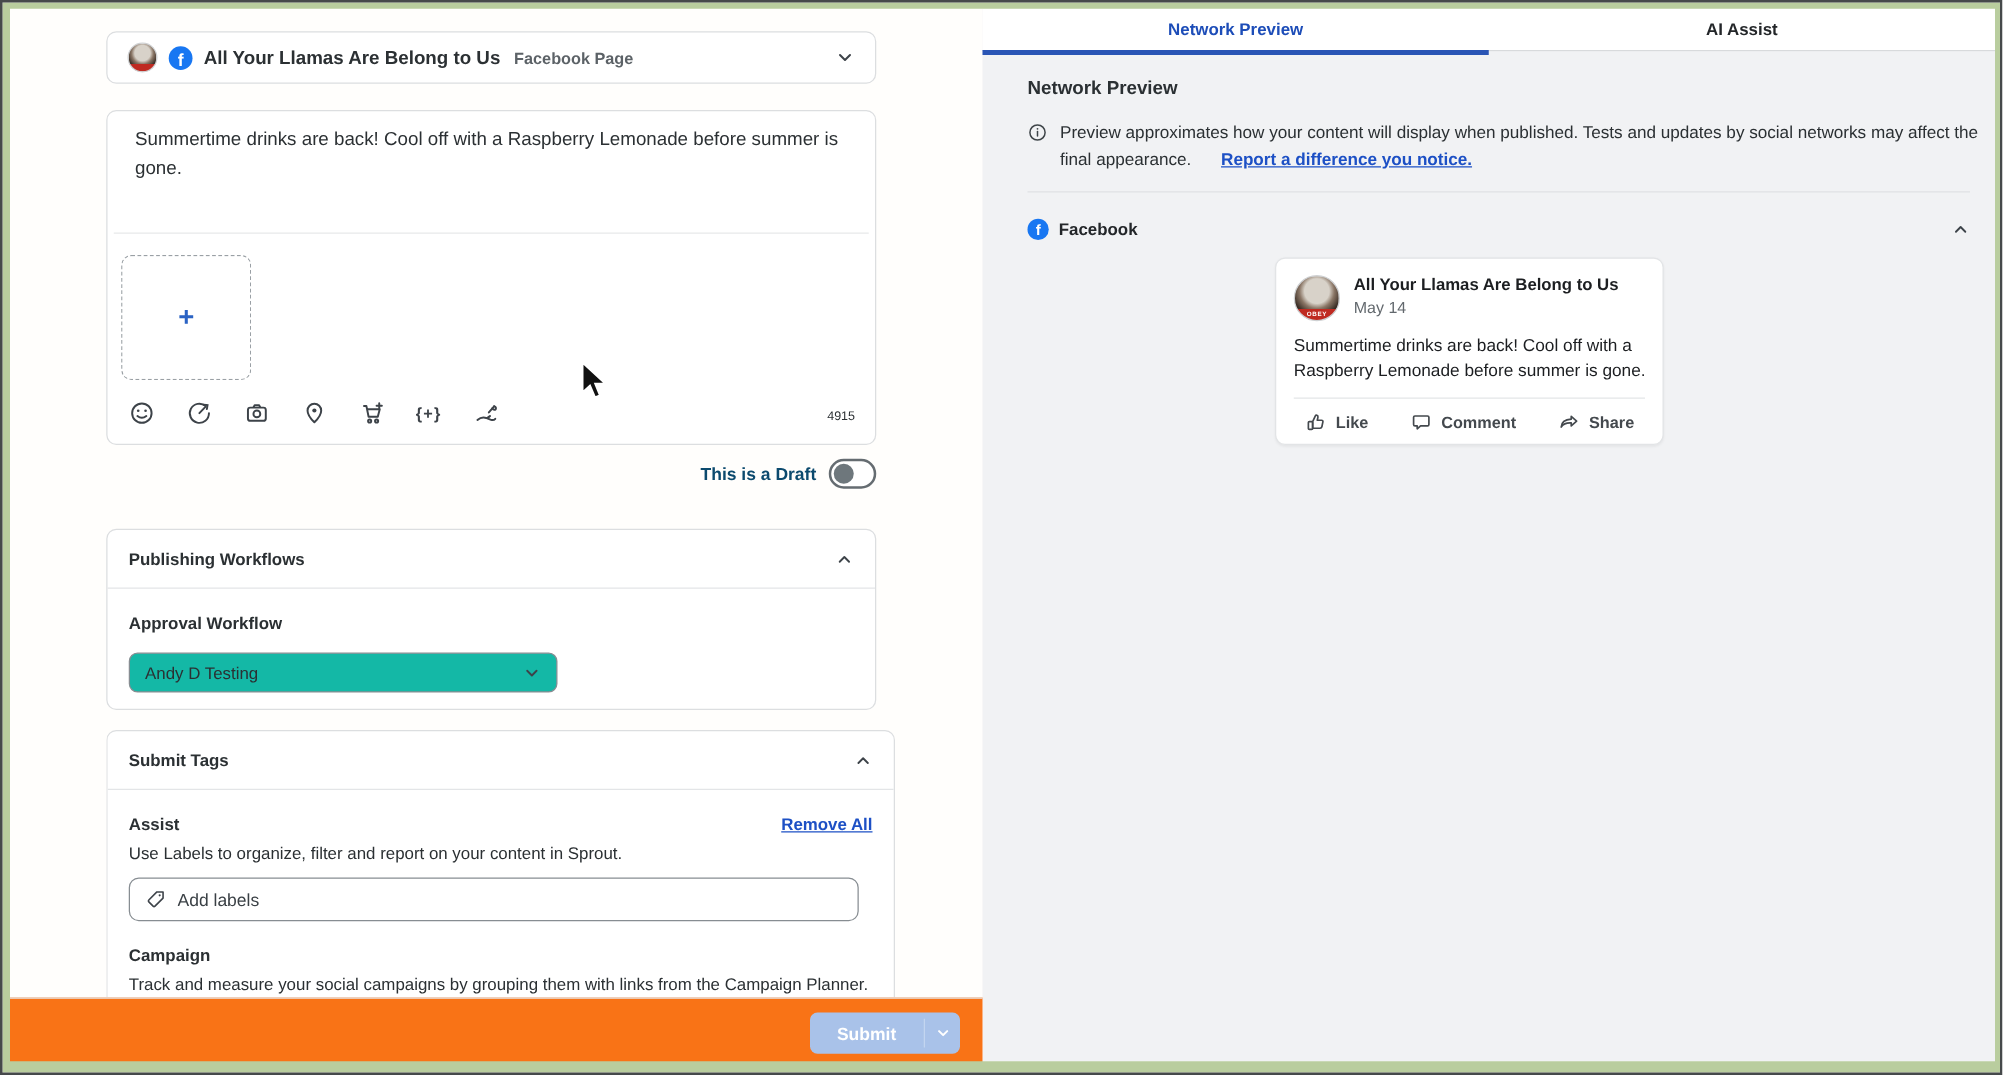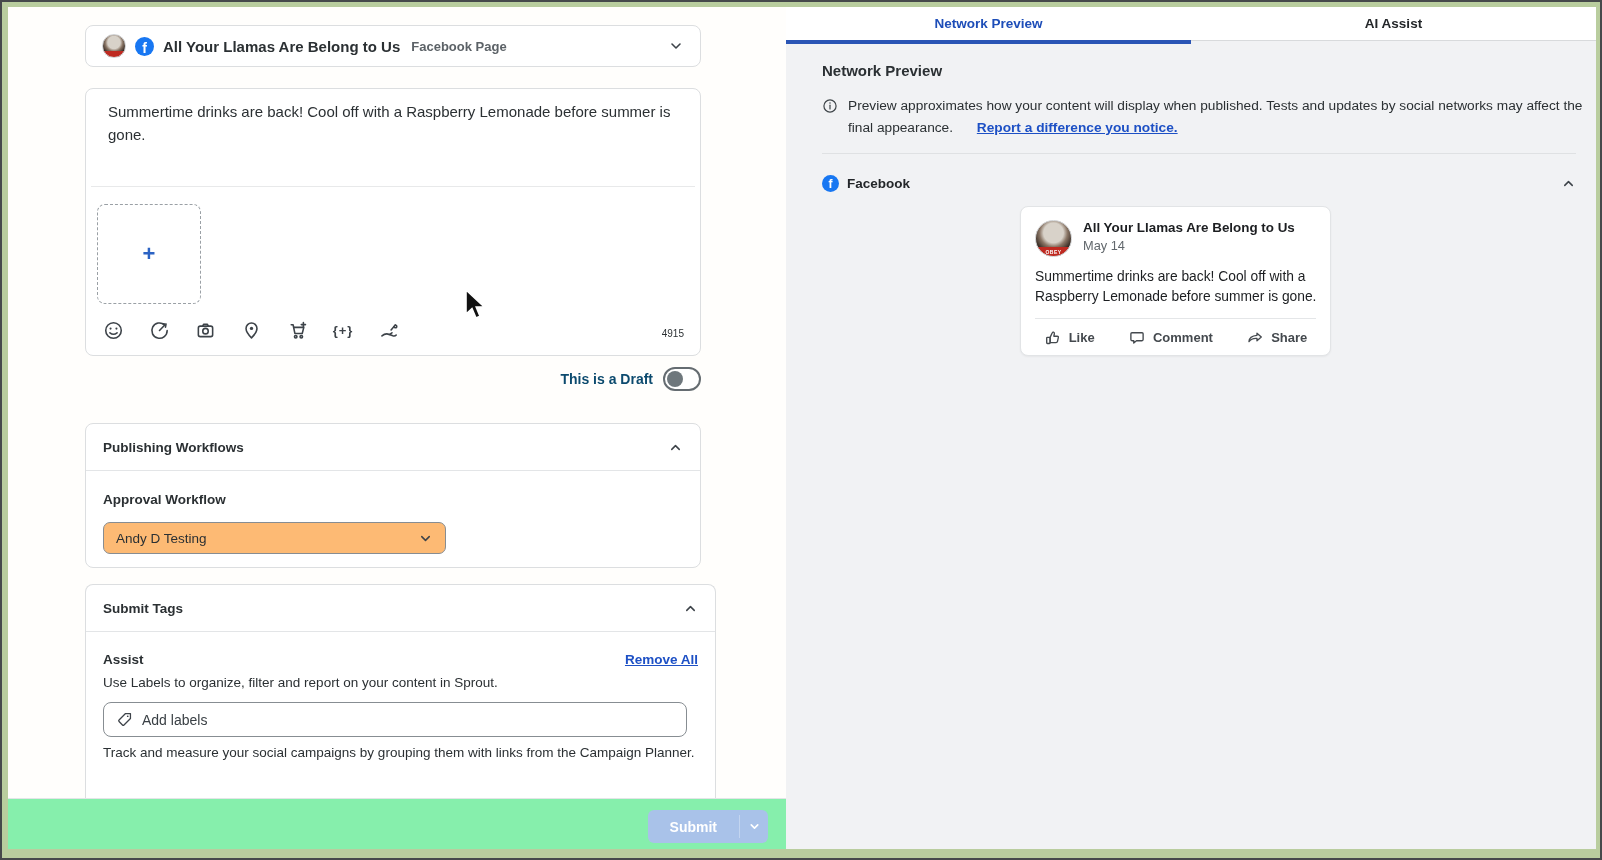--- a/index.html
+++ b/index.html
@@ -52,36 +52,36 @@
   .toggle { width:38px; height:24px; border:2px solid #656c71; border-radius:13px; background:#fff; position:relative; cursor:pointer; }
   .toggle .knob { position:absolute; left:2px; top:2px; width:16px; height:16px; border-radius:50%; background:#6e777c; }
 
   
   .section-head { display:flex; align-items:center; justify-content:space-between; padding:0 17px; height:47px; border-bottom:1px solid #e3e5e7; cursor:pointer; }
   .section-title { font-size:13.5px; font-weight:bold; color:#2b3033; }
 
   .workflows-card { left:79px; top:416px; width:616px; height:145px; }
   .field-label { font-size:13.5px; font-weight:bold; color:#2b3033; }
   .wf-body { padding:19px 17px; }
-  .wf-select { margin-top:14px; width:343px; height:32px; border:1px solid #878d92; border-radius:7px; background:#fdba74; display:flex; align-items:center; padding:0 12px; font-size:13.5px; color:#2b3033; cursor:pointer; }
+  .wf-select { margin-top:14px; width:343px; height:32px; border:1px solid #878d92; border-radius:7px; background:#14b8a6; display:flex; align-items:center; padding:0 12px; font-size:13.5px; color:#2b3033; cursor:pointer; }
   .wf-select .chev { margin-left:auto; }
 
   .tags-card { left:79px; top:577px; width:631px; height:214px; border-radius:8px 8px 0 0; border-bottom:none; overflow:hidden; }
   .tags-body { padding:20px 17px 0; position:relative; height:166px; overflow:hidden; }
   .labels-row { display:flex; align-items:center; justify-content:space-between; }
   .remove-all { font-size:13.5px; font-weight:bold; color:#1d50c5; text-decoration:underline; cursor:pointer; }
   .labels-desc { margin-top:8px; font-size:13.5px; color:#2b3033; }
   .labels-input { margin-top:12px; width:584px; height:35px; border:1px solid #878d92; border-radius:8px; background:#fff; display:flex; align-items:center; gap:9px; padding:0 12px; }
   .labels-input input { border:none; outline:none; font-size:14px; font-family:"Liberation Sans",sans-serif; color:#3a4045; width:480px; background:transparent; }
   .labels-input input::placeholder { color:#3a4045; opacity:1; }
   .campaign-title { margin-top:20px; }
   .campaign-desc { margin-top:8px; font-size:13.5px; color:#2b3033; }
 
   
-  .left-footer { position:absolute; left:0; right:0; top:791px; height:52px; background:#86efac; border-top:1px solid #e3e5e7; z-index:20; }
+  .left-footer { position:absolute; left:0; right:0; top:791px; height:52px; background:#f97316; border-top:1px solid #e3e5e7; z-index:20; }
   .submit-split { position:absolute; right:18px; top:11px; height:33px; display:flex; border-radius:6px; overflow:hidden; background:#a9c2e9; cursor:pointer; }
   .submit-main { padding:0 22px; display:flex; align-items:center; color:#fff; font-weight:bold; font-size:14px; }
   .submit-sep { width:1px; background:#c3d5f0; margin:5px 0; }
   .submit-caret { width:28px; display:flex; align-items:center; justify-content:center; }
 
   
   .right-panel { position:absolute; left:786px; top:7px; right:6px; bottom:11px; background:#f1f2f4; }
   .tabbar { position:absolute; left:0; right:0; top:0; height:34px; background:#fff; border-bottom:1px solid #d8dadc; display:flex; }
   .tab { flex:1; display:flex; align-items:center; justify-content:center; font-size:13.5px; font-weight:bold; color:#232629; cursor:pointer; position:relative; }
   .tab.active { color:#1d4db8; }
@@ -235,20 +235,21 @@
       <div class="labels-desc">Use Labels to organize, filter and report on your content in Sprout.</div>
       <div class="labels-input">
         <span>
           <svg class="ic" width="17" height="17" viewBox="0 0 20 20" fill="none" stroke="#3d4349" stroke-width="1.5" stroke-linejoin="round">
               <path d="M11.2 3 H17 v5.8 L9.4 16.4 q-.9.9-1.8 0 L3.6 12.4 q-.9-.9 0-1.8 Z"></path>
               <circle cx="13.8" cy="6.2" r="1" fill="#3d4349" stroke="none"></circle>
             </svg>
         </span>
         <input type="text" placeholder="Add labels" style="">
       </div>
+      <div class="field-label campaign-title">Campaign</div>
       <div class="campaign-desc">Track and measure your social campaigns by grouping them with links from the Campaign Planner.</div>
     </div>
   </div>
 
   <div class="left-footer">
     <div class="submit-split">
       <span class="submit-main">Submit</span>
       <span class="submit-sep"></span>
       <span class="submit-caret">
         <svg class="ic" width="13" height="13" viewBox="0 0 24 24" fill="none" stroke="#ffffff" stroke-width="3" stroke-linecap="round" stroke-linejoin="round">

